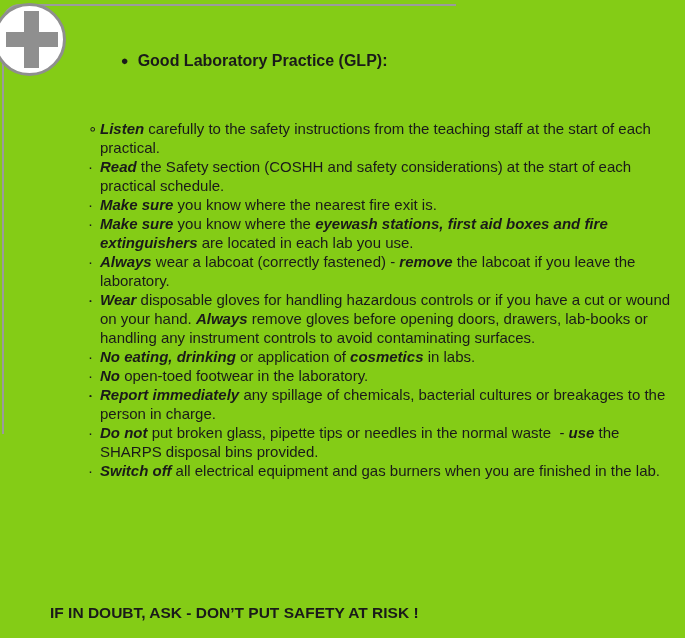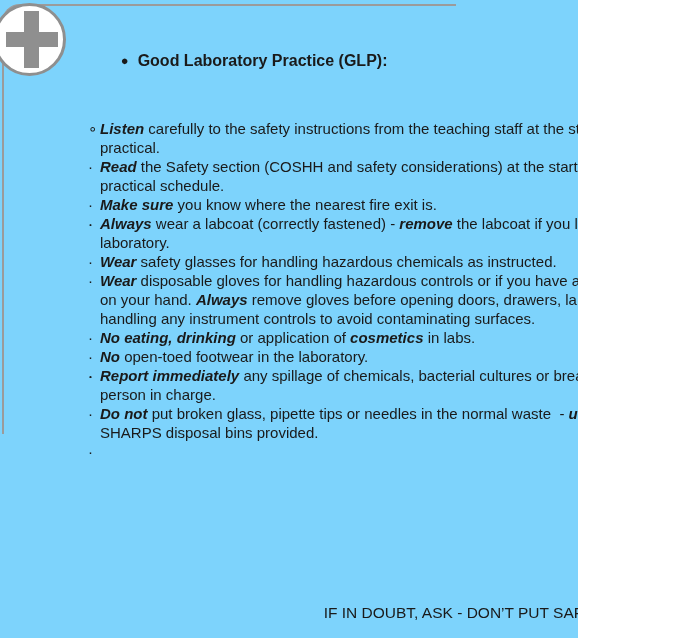--- a/index.html
+++ b/index.html
@@ -3,22 +3,22 @@
 <meta charset="utf-8">
 <style>
   html,body{margin:0;padding:0;}
   :root{
     --icon-gray:#8f8f8f;
     --line-gray:#9b9b9b;
     --text:#1a1a1a;
   }
   .page{
     position:relative;
-    width:578px;height:638px;
-    background:#7dd3fc;
+    width:685px;height:638px;
+    background:#84cc16;
     overflow:hidden;
     font-family:"Liberation Sans", sans-serif;
     color:var(--text);
   }
   
   .border-frame{
     position:absolute;left:2px;top:4px;
     width:452px;height:428px;
     border-top:2px solid var(--line-gray);
     border-left:2px solid var(--line-gray);
@@ -67,22 +67,22 @@
   }
   .item .bullet{
     position:absolute;left:0;top:0;
     width:12px;
   }
   .item .item-text{white-space:pre-wrap;}
   .b{font-weight:bold;font-style:italic;}
   .footer{
     position:absolute;left:50px;top:604px;
     width:634px;
-    text-align:right;
-    font-size:15.5px;font-weight:normal;
+    text-align:left;
+    font-size:15.5px;font-weight:bold;
     white-space:pre-wrap;
   }
 </style>
 </head>
 <body>
 
 <div class="page">
 
   <div class="border-frame"></div>
 
@@ -93,28 +93,28 @@
   </div>
 
   <div class="heading">
     <span class="hbullet">●</span><span>Good Laboratory Practice (GLP):</span>
   </div>
 
   <div class="glp-list">
       <div class="item"><span class="bullet">∘</span><span class="item-text"><span class="b">Listen</span><span> carefully to the safety instructions from the teaching staff at the start of each practical.</span></span></div>
       <div class="item"><span class="bullet">·</span><span class="item-text"><span class="b">Read</span><span> the Safety section (COSHH and safety considerations) at the start of each practical schedule.</span></span></div>
       <div class="item"><span class="bullet">·</span><span class="item-text"><span class="b">Make sure</span><span> you know where the nearest fire exit is.</span></span></div>
+      <div class="item"><span class="bullet">·</span><span class="item-text"><span class="b">Make sure</span><span> you know where the </span><span class="b">eyewash stations, first aid boxes and fire extinguishers</span><span> are located in each lab you use.</span></span></div>
+      <div class="item"><span class="bullet">·</span><span class="item-text"><span class="b">Always</span><span> wear a labcoat (correctly fastened) - </span><span class="b">remove</span><span> the labcoat if you leave the laboratory.</span></span></div>
       <div class="item"><span class="bullet">·</span></div>
-      <div class="item"><span class="bullet">·</span><span class="item-text"><span class="b">Always</span><span> wear a labcoat (correctly fastened) - </span><span class="b">remove</span><span> the labcoat if you leave the laboratory.</span></span></div>
-      <div class="item"><span class="bullet">·</span><span class="item-text"><span class="b">Wear</span><span> safety glasses for handling hazardous chemicals as instructed.</span></span></div>
       <div class="item"><span class="bullet">·</span><span class="item-text"><span class="b">Wear</span><span> disposable gloves for handling hazardous controls or if you have a cut or wound on your hand. </span><span class="b">Always</span><span> remove gloves before opening doors, drawers, lab-books or handling any instrument controls to avoid contaminating surfaces.</span></span></div>
       <div class="item"><span class="bullet">·</span><span class="item-text"><span class="b">No eating, drinking</span><span> or application of </span><span class="b">cosmetics</span><span> in labs.</span></span></div>
       <div class="item"><span class="bullet">·</span><span class="item-text"><span class="b">No</span><span> open-toed footwear in the laboratory.</span></span></div>
       <div class="item"><span class="bullet">·</span></div>
       <div class="item"><span class="bullet">·</span></div>
       <div class="item"><span class="bullet">·</span><span class="item-text"><span class="b">Report immediately</span><span> any spillage of chemicals, bacterial cultures or breakages to the person in charge.</span></span></div>
       <div class="item"><span class="bullet">·</span><span class="item-text"><span class="b">Do not</span><span> put broken glass, pipette tips or needles in the normal waste  - </span><span class="b">use</span><span> the SHARPS disposal bins provided.</span></span></div>
-      <div class="item"><span class="bullet">·</span></div>
+      <div class="item"><span class="bullet">·</span><span class="item-text"><span class="b">Switch off</span><span> all electrical equipment and gas burners when you are finished in the lab.</span></span></div>
     </div>
 
   <div class="footer">IF IN DOUBT, ASK - DON’T PUT SAFETY AT RISK !</div>
 
 </div>
 
 </body></html>

